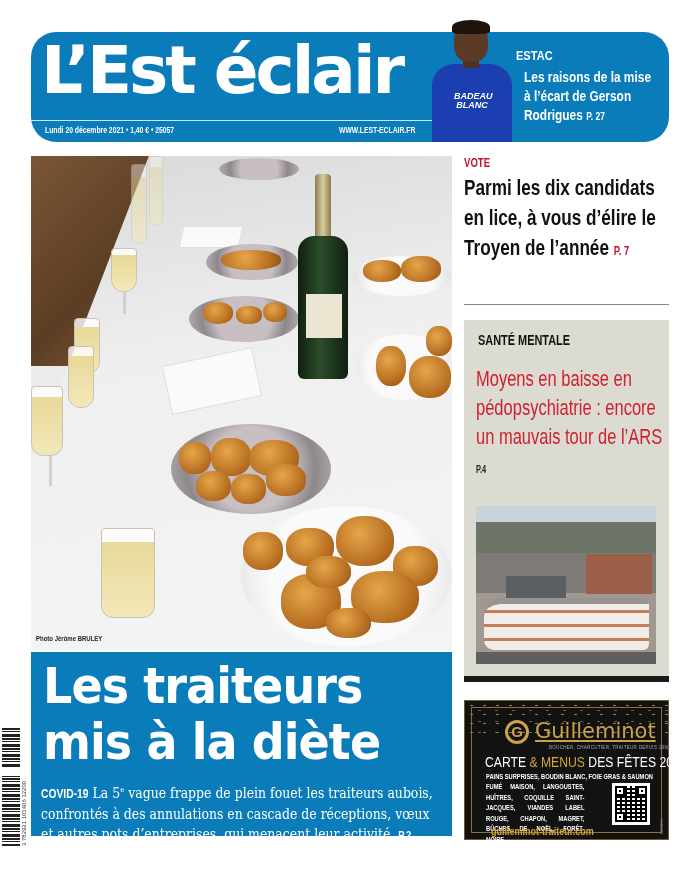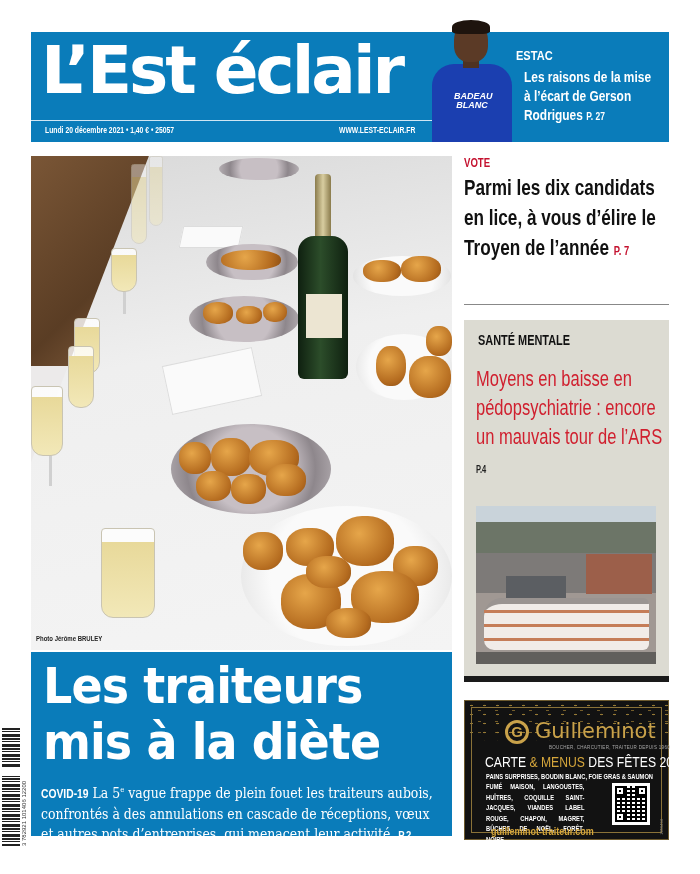--- a/index.html
+++ b/index.html
@@ -1,20 +1,20 @@
 <!DOCTYPE html>
 <html><head>
 <meta charset="utf-8">
 <style>
   * { box-sizing: border-box; margin: 0; padding: 0; }
   html, body { width: 700px; height: 874px; background: #ffffff; overflow: hidden; }
   body { position: relative; font-family: "Liberation Sans", sans-serif; }
 
   
-  .masthead { position: absolute; left: 31px; top: 32px; width: 638px; height: 110px; background: #0a7cba; }
+  .masthead { position: absolute; left: 31px; top: 32px; width: 638px; height: 110px; background: #0a7cba; border-radius: 25px; }
   .masthead .logo { position: absolute; left: 10px; top: 6px; color: #fff; font-family: "DejaVu Sans", sans-serif; font-weight: bold; font-size: 66px; letter-spacing: -3px; line-height: 1; white-space: nowrap; }
   .masthead .rule { position: absolute; left: 0; top: 88px; width: 420px; height: 1px; background: #cfe6f4; }
   .masthead .dateline { position: absolute; left: 14px; top: 93px; color: #fff; font-size: 8.5px; font-weight: bold; transform: scaleX(0.8); transform-origin: left; white-space: nowrap; }
   .masthead .website { position: absolute; left: 308px; top: 93px; color: #fff; font-size: 8.5px; font-weight: bold; transform: scaleX(0.8); transform-origin: left; white-space: nowrap; }
 
   
   .player { position: absolute; left: 432px; top: 20px; width: 80px; height: 122px; overflow: hidden; }
   .player .head { position: absolute; left: 22px; top: 2px; width: 34px; height: 40px; background: #5b3a26; border-radius: 45% 45% 40% 40%; }
   .player .hair { position: absolute; left: 20px; top: 0px; width: 38px; height: 14px; background: #1e140e; border-radius: 50% 50% 20% 20%; }
   .player .neck { position: absolute; left: 31px; top: 38px; width: 16px; height: 10px; background: #4e3222; }
@@ -76,21 +76,21 @@
   .sante .hospital .roof1 { position: absolute; left: 30px; top: 70px; width: 60px; height: 24px; background: #5b5e62; }
   .sante .hospital .brick { position: absolute; left: 110px; top: 48px; width: 66px; height: 40px; background: #9c5f4a; }
   .sante .hospital .road { position: absolute; left: 0; top: 146px; width: 180px; height: 12px; background: #615f5c; }
   .sante .bottom-bar { position: absolute; left: 0; top: 356px; width: 205px; height: 6px; background: #1a1a1a; }
 
   
   .ad { position: absolute; left: 464px; top: 700px; width: 205px; height: 140px; background: #121212; border: 1px solid #6d5a2e; }
   .ad .frame { position: absolute; left: 6px; top: 6px; right: 6px; bottom: 6px; border: 1px solid #8a7238; }
   .ad .confetti { position: absolute; left: 0; top: 0; width: 100%; height: 40px; background-image: radial-gradient(#b8953f 1px, transparent 1.5px), radial-gradient(#8d7030 1px, transparent 1.5px); background-size: 13px 9px, 17px 11px; background-position: 0 0, 6px 4px; opacity: 0.8; }
   .ad .g-logo { position: absolute; left: 40px; top: 19px; width: 24px; height: 24px; border: 3px solid #c9a24a; border-radius: 50%; color: #c9a24a; font-weight: bold; font-size: 15px; text-align: center; line-height: 18px; }
-  .ad .brand { position: absolute; left: 70px; top: 18px; color: #c9a24a; font-size: 21px; font-family: "DejaVu Sans", sans-serif; }
+  .ad .brand { position: absolute; left: 70px; top: 18px; color: #c9a24a; font-size: 21px; font-family: "DejaVu Sans", sans-serif; text-decoration: underline; }
   .ad .tagline { position: absolute; left: 84px; top: 44px; color: #aaa; font-size: 4.5px; letter-spacing: 0.3px; white-space: nowrap; }
   .ad .headline { position: absolute; left: 20px; top: 53px; color: #fff; font-size: 14.5px; white-space: nowrap; transform: scaleX(0.84); transform-origin: left; }
   .ad .headline .gold { color: #d4a53b; }
   .ad .items { position: absolute; left: 21px; top: 71px; width: 210px; color: #fff; font-size: 7px; font-weight: bold; line-height: 10.5px; transform: scaleX(0.82); transform-origin: left; }
   .ad .items-narrow { position: absolute; left: 21px; top: 81px; width: 120px; color: #fff; font-size: 7px; font-weight: bold; line-height: 10.5px; text-align: justify; transform: scaleX(0.82); transform-origin: left; }
   .ad .qr { position: absolute; left: 147px; top: 82px; width: 38px; height: 42px; background: #fff; padding: 3px; }
   .ad .qr .code { width: 100%; height: 100%; background:
       repeating-linear-gradient(90deg, #000 0 2px, transparent 2px 5px),
       repeating-linear-gradient(0deg, #000 0 2px, #fff 2px 4px);
       background-blend-mode: multiply; }

